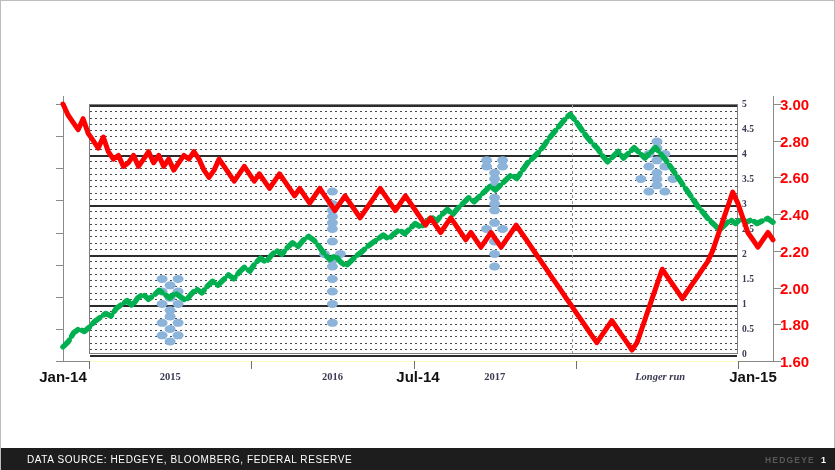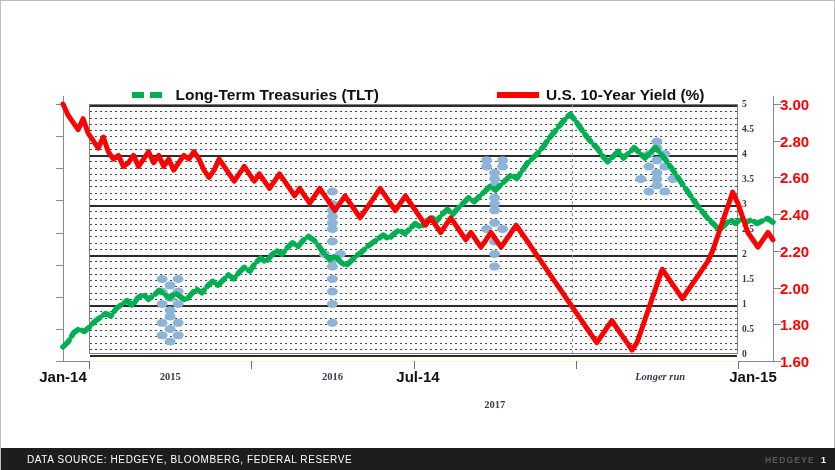--- a/index.html
+++ b/index.html
@@ -122,30 +122,20 @@
   }
   #footer-brand{color:#585858;font-size:8.5px;font-weight:bold;letter-spacing:1.2px;}
   #footer-page{color:#ffffff;font-size:9px;font-weight:bold;}
 </style>
 </head>
 <body>
 
 <div id="page">
 
 
-  <div id="legend">
-    <div class="legend-item">
-      <span class="swatch swatch-dashed"></span>
-      <span class="legend-label">Long-Term Treasuries (TLT)</span>
-    </div>
-    <div class="legend-item">
-      <span class="swatch swatch-solid"></span>
-      <span class="legend-label">U.S. 10-Year Yield (%)</span>
-    </div>
-  </div>
 
   <div id="chart">
 
     <div class="spine" id="spine-left">
         <div class="spine-tick" style="top: 8px; left: -7px;"></div>
         <div class="spine-tick" style="top: 40.125px; left: -7px;"></div>
         <div class="spine-tick" style="top: 72.25px; left: -7px;"></div>
         <div class="spine-tick" style="top: 104.375px; left: -7px;"></div>
         <div class="spine-tick" style="top: 136.5px; left: -7px;"></div>
         <div class="spine-tick" style="top: 168.625px; left: -7px;"></div>
@@ -235,21 +225,21 @@
         <div class="in-lab" style="top: 250px;">0</div>
       </div>
     <div id="inner-xaxis">
         <div class="in-xtick" style="left: 0px;"></div>
         <div class="in-xtick" style="left: 162.25px;"></div>
         <div class="in-xtick" style="left: 324.5px;"></div>
         <div class="in-xtick" style="left: 486.75px;"></div>
         <div class="in-xtick" style="left: 649px;"></div>
         <div class="in-xlab" style="left: 81.125px;">2015</div>
         <div class="in-xlab" style="left: 243.375px;">2016</div>
-        <div class="in-xlab" style="left: 405.625px; margin-top: 28px;">2017</div>
+        <div class="in-xlab" style="left: 405.625px;">2017</div>
         <div class="in-xlab" style="left: 571.12px; font-style: italic;">Longer run</div>
       </div>
 
     <svg id="series-svg" viewBox="0 0 835 330" preserveAspectRatio="none">
       <g id="g-dots">
           <ellipse cx="161.1" cy="183.0" rx="5.5" ry="4" fill="#8cb3d9"></ellipse>
           <ellipse cx="177.1" cy="183.0" rx="5.5" ry="4" fill="#8cb3d9"></ellipse>
           <ellipse cx="169.1" cy="189.3" rx="5.5" ry="4" fill="#8cb3d9"></ellipse>
           <ellipse cx="161.1" cy="195.5" rx="5.5" ry="4" fill="#8cb3d9"></ellipse>
           <ellipse cx="177.1" cy="195.5" rx="5.5" ry="4" fill="#8cb3d9"></ellipse>

